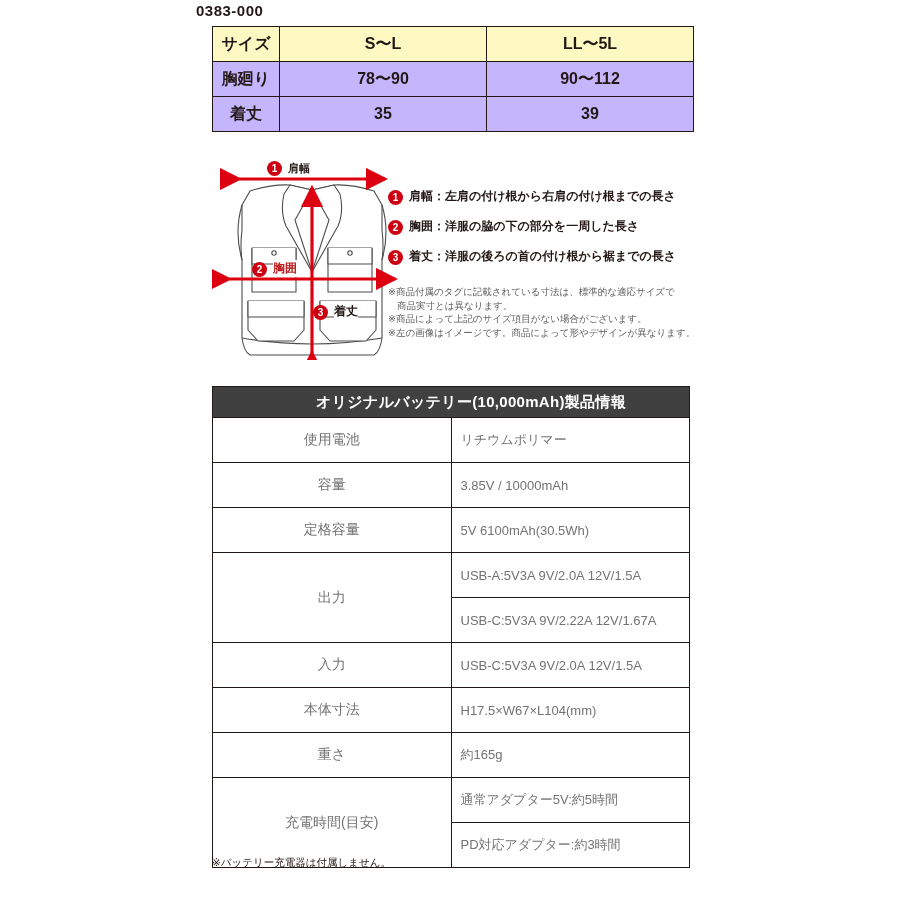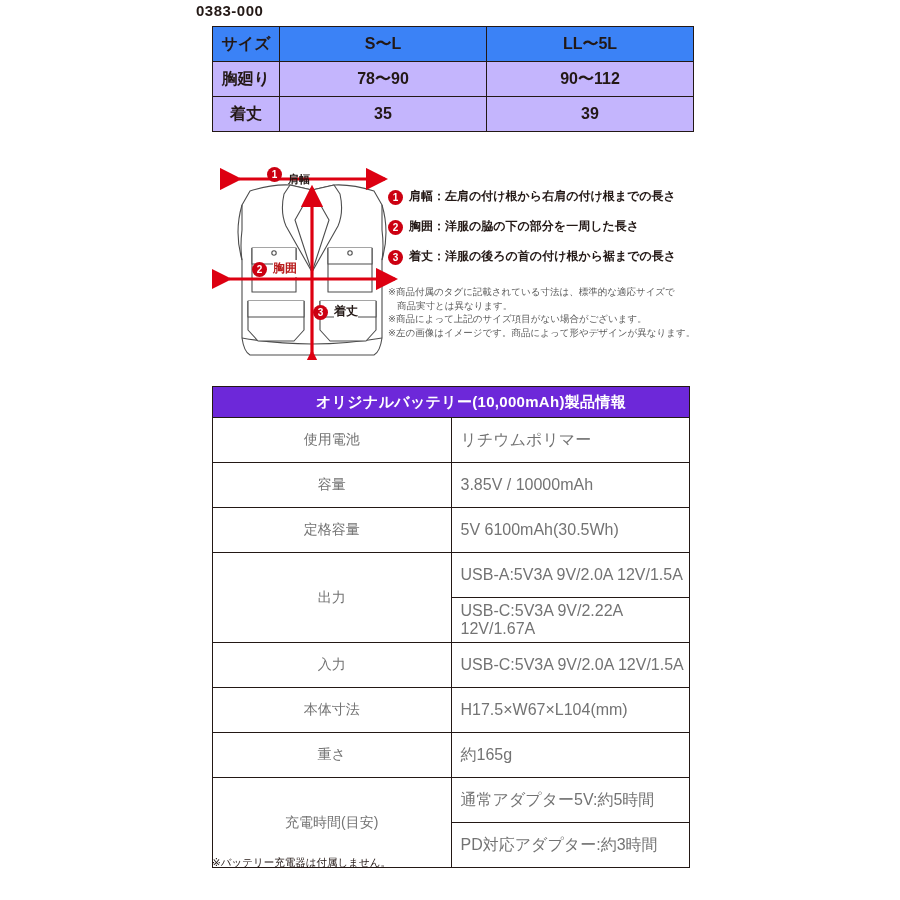--- a/index.html
+++ b/index.html
@@ -41,21 +41,21 @@
     height: 34px;
     text-align: center;
     vertical-align: middle;
     font-size: 16px;
     font-weight: bold;
     color: #231815;
     padding: 0;
   }
   .size-table .col-label { width: 66px; }
   .size-table .col-val   { width: 206px; }
-  .size-table tr.head td { background: #3b82f6; }
+  .size-table tr.head td { background: #fef9c3; }
   .size-table tr.body td { background: #c4b5fd; }
 
   
   .diagram-block {
     position: absolute;
     left: 212px;
     top: 160px;
     width: 478px;
     height: 200px;
   }
@@ -124,38 +124,38 @@
     width: 478px;
     border-collapse: collapse;
     table-layout: fixed;
   }
   .battery-table td {
     border: 1px solid #231815;
     padding: 0;
     color: #737373;
   }
   .battery-table tr.title-row td {
-    background: #6d28d9;
+    background: #404040;
     color: #ffffff;
     text-align: center;
     font-size: 15px;
     font-weight: bold;
     height: 30px;
     letter-spacing: 0.3px;
     padding-left: 40px;
   }
   .battery-table td.lbl {
     width: 184px;
     text-align: center;
     font-size: 14px;
     height: 44px;
   }
   .battery-table td.val {
     text-align: left;
-    font-size: 16px;
+    font-size: 13px;
     height: 44px;
     padding-left: 9px;
   }
 
   
   .footnote {
     position: absolute;
     left: 212px;
     top: 856px;
     font-size: 10.5px;
@@ -239,21 +239,21 @@
 
     <line x1="27" y1="19" x2="173" y2="19" stroke="#dd0011" stroke-width="3.2" marker-start="url(#ahs)" marker-end="url(#ah)"></line>
 
     <line x1="17" y1="119" x2="183" y2="119" stroke="#dd0011" stroke-width="3.2" marker-start="url(#ahs)" marker-end="url(#ah)"></line>
 
     <line x1="100" y1="193" x2="100" y2="28" stroke="#dd0011" stroke-width="3.2" marker-start="url(#ahs)" marker-end="url(#ah)"></line>
   </svg>
 
   <div style="position:absolute; left:55px; top:0px; display:flex; align-items:center;">
     <span class="badge">1</span>
-    <span style="font-size:11px; font-weight:bold; color:#231815;margin-top:12px;">肩幅</span>
+    <span style="font-size:11px; font-weight:bold; color:#231815;">肩幅</span>
   </div>
 
   <div style="position:absolute; left:40px; top:100px; display:flex; align-items:center;">
     <span class="badge">2</span>
     <span style="font-size:12px; font-weight:bold; color:#b91c1c; background:#ffffff;">胸囲</span>
   </div>
 
   <div style="position:absolute; left:101px; top:143px; display:flex; align-items:center;">
     <span class="badge">3</span>
     <span style="font-size:12px; font-weight:bold; color:#231815; background:#ffffff;">着丈</span>

